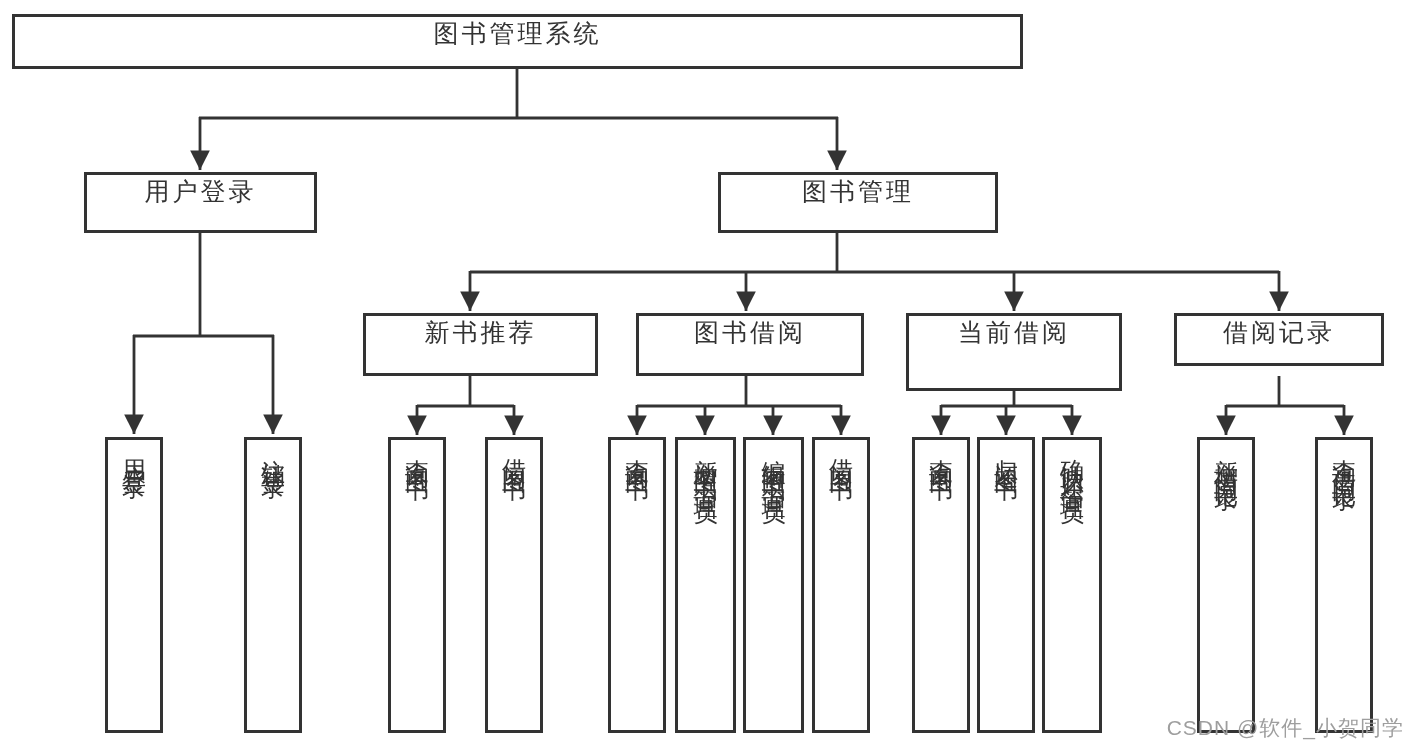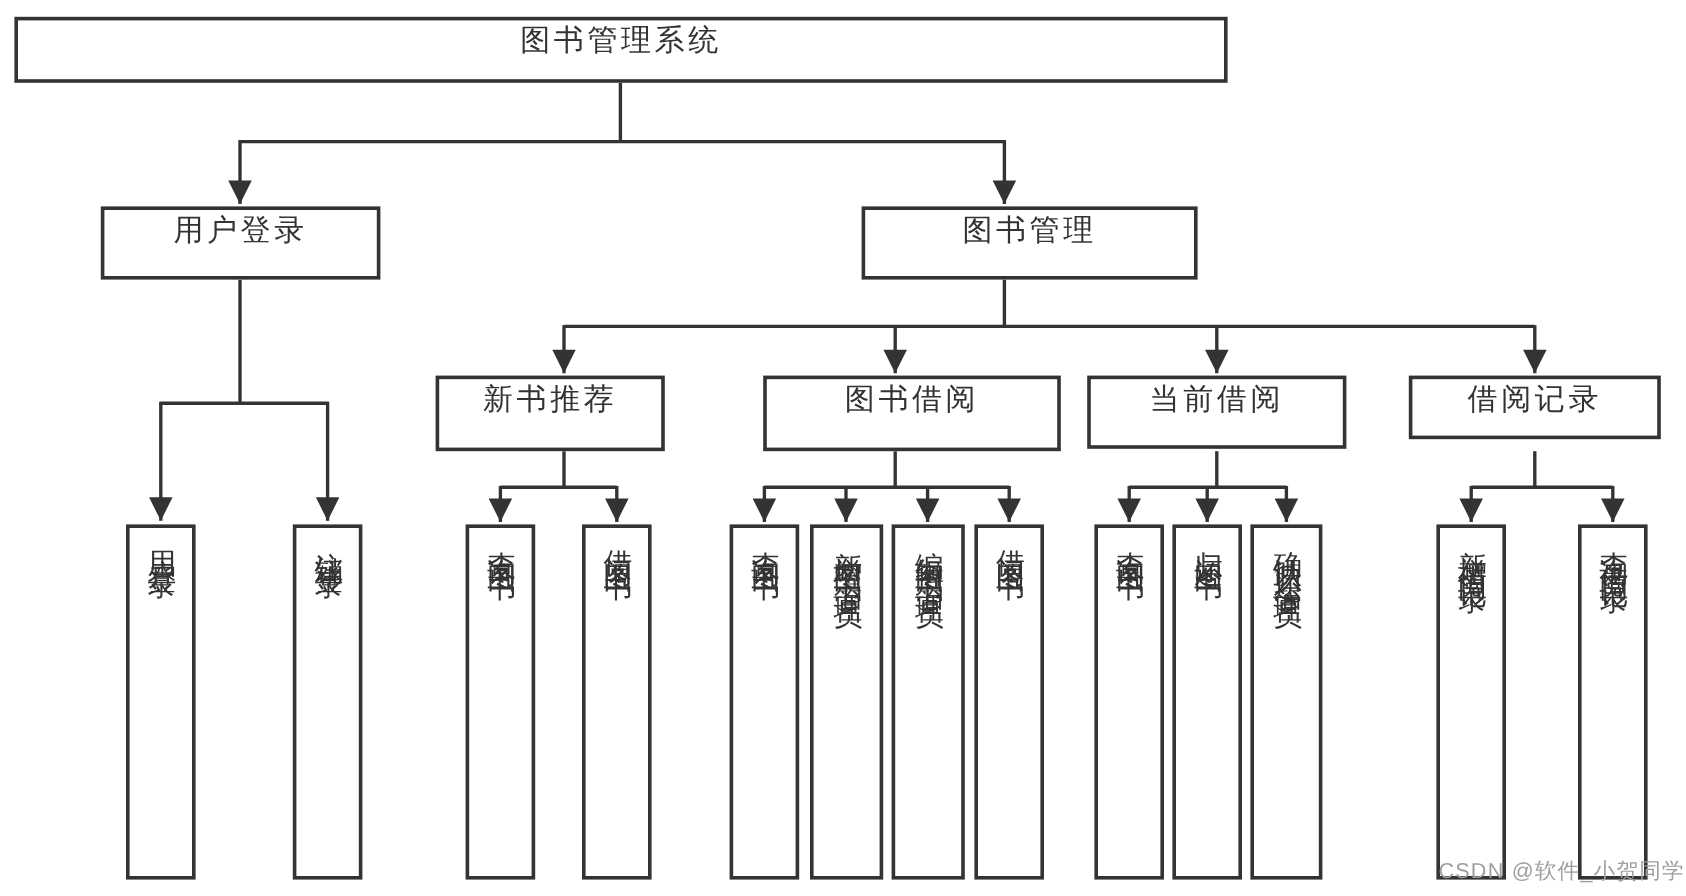--- a/index.html
+++ b/index.html
@@ -12,21 +12,21 @@
     position:absolute;box-sizing:border-box;background:#ffffff;border:3px solid #333333;
     display:flex;align-items:flex-start;justify-content:center;z-index:2;
   }
   .node span{font-size:25px;letter-spacing:3px;white-space:nowrap;}
   .leaf span{
     writing-mode:vertical-rl;text-orientation:mixed;
     font-size:24px;letter-spacing:6px;line-height:1;white-space:nowrap;
   }
   .watermark{
     position:absolute;right:1px;top:714px;z-index:3;
-    font-size:18px;letter-spacing:1px;color:#9e9e9e;white-space:nowrap;
+    font-size:21px;letter-spacing:1px;color:#9e9e9e;white-space:nowrap;
   }
 </style>
 </head>
 <body>
 
 <div class="stage">
 
   <svg class="wires" width="1405" height="747" viewBox="0 0 1405 747">
     <defs>
       <marker id="arrow" viewBox="0 0 10 10" refX="10" refY="5" markerWidth="9" markerHeight="7" orient="auto">
@@ -81,27 +81,27 @@
     <span>图书管理系统</span>
   </div>
 
   <div class="node" style="left:84px;top:172px;width:233px;height:61px">
     <span>用户登录</span>
   </div>
   <div class="node" style="left:718px;top:172px;width:280px;height:61px">
     <span>图书管理</span>
   </div>
 
-  <div class="node" style="left:363px;top:313px;width:191px;height:63px">
+  <div class="node" style="left:363px;top:313px;width:235px;height:63px">
     <span>新书推荐</span>
   </div>
-  <div class="node" style="left:636px;top:313px;width:248px;height:63px">
+  <div class="node" style="left:636px;top:313px;width:228px;height:63px">
     <span>图书借阅</span>
   </div>
-  <div class="node" style="left:906px;top:313px;width:216px;height:61px">
+  <div class="node" style="left:906px;top:313px;width:216px;height:78px">
     <span>当前借阅</span>
   </div>
   <div class="node" style="left:1174px;top:313px;width:210px;height:53px">
     <span>借阅记录</span>
   </div>
 
   <div class="leaf" style="left:105px;top:437px;width:58px;height:296px">
     <span>用户登录</span>
   </div>
   <div class="leaf" style="left:244px;top:437px;width:58px;height:296px">

